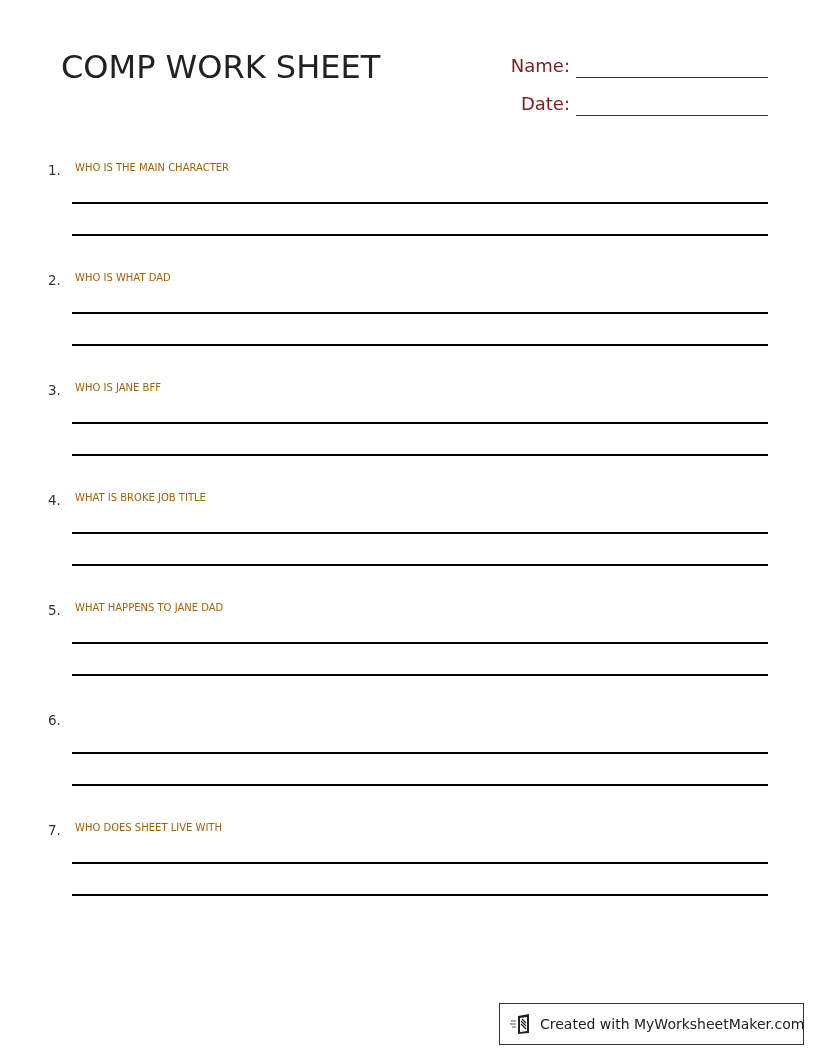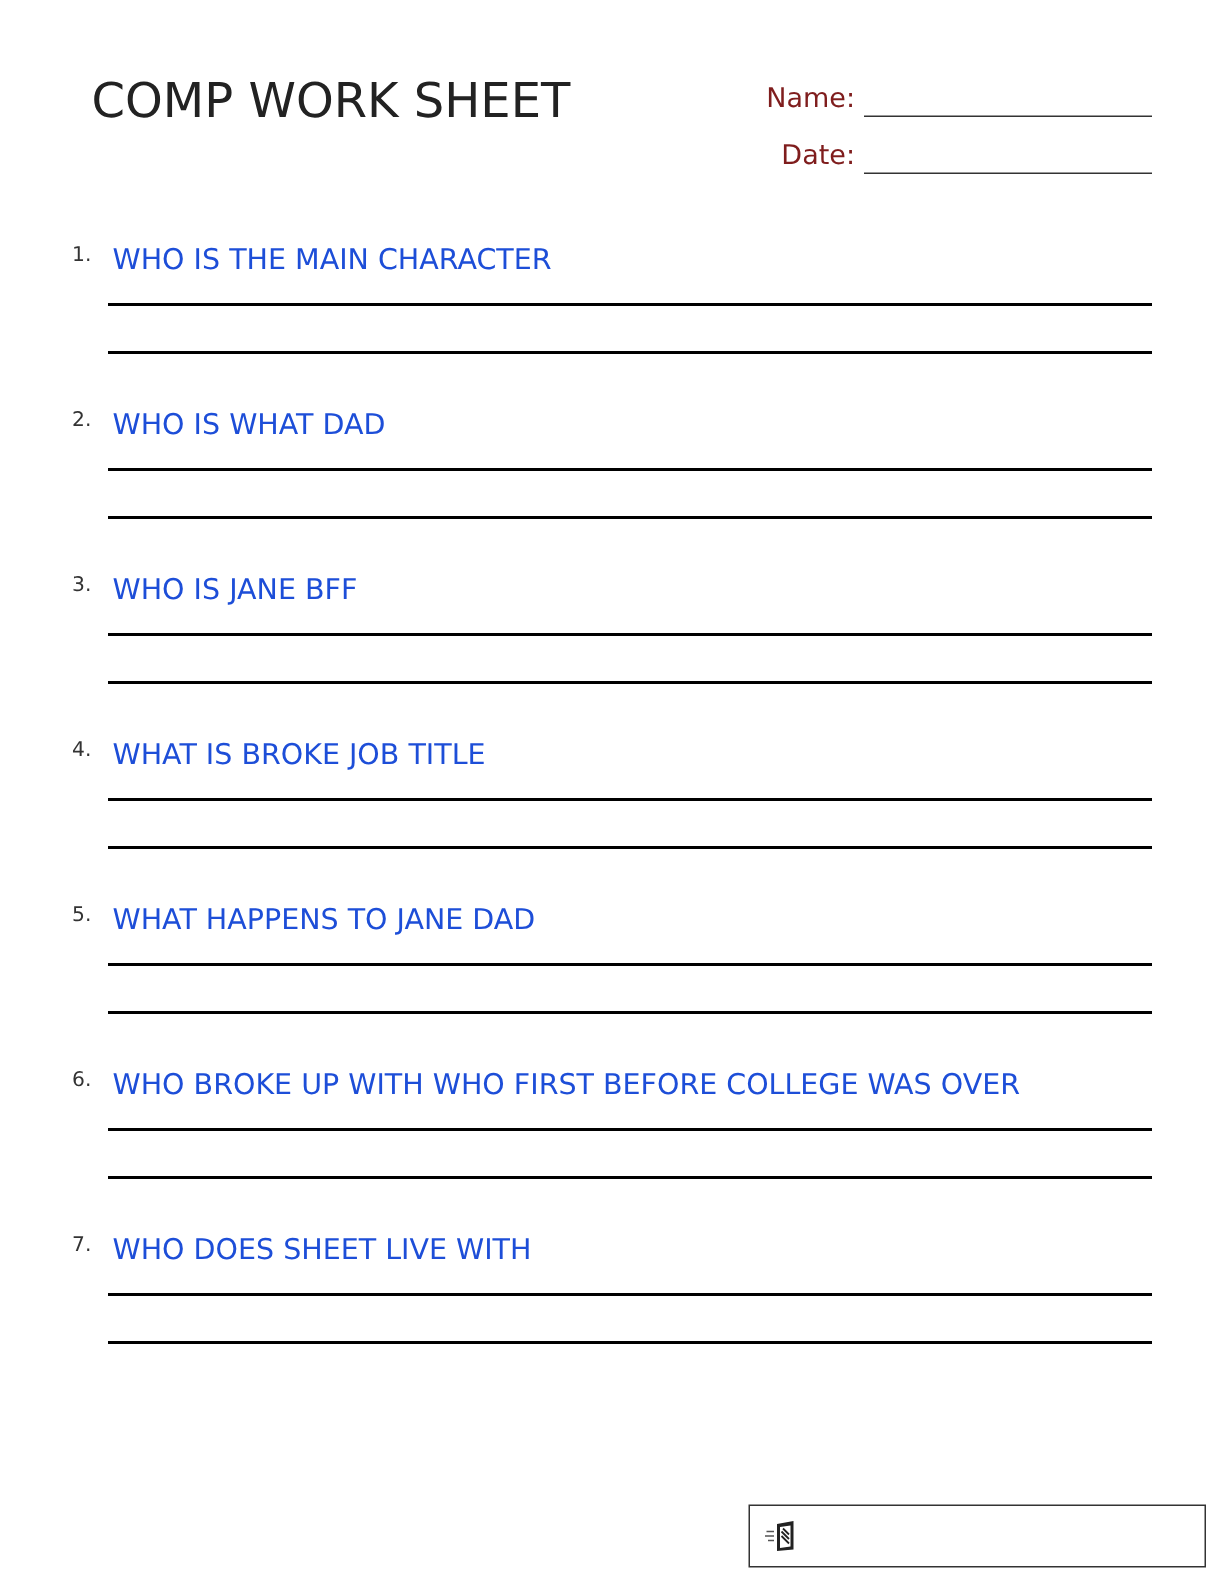--- a/index.html
+++ b/index.html
@@ -6,21 +6,21 @@
     body { width: 816px; height: 1056px; position: relative; overflow: hidden;
            font-family: "DejaVu Sans", "Liberation Sans", sans-serif; color: #2b2b2b; }
     .title { position: absolute; left: 48px; top: 48px; font-size: 32px; font-weight: 400;
              letter-spacing: 0px; color: #222; white-space: nowrap; margin-left: 13px; }
     .field { position: absolute; left: 480px; width: 288px; height: 30px; }
     .field .lbl { position: absolute; right: 198px; bottom: 2px; font-size: 18px; color: #7f1d1d;
                   white-space: nowrap; }
     .field .line { position: absolute; left: 96px; right: 0; bottom: 0; border-bottom: 1.5px solid #333; }
     .q { position: absolute; left: 0; width: 816px; height: 110px; }
     .q .num { position: absolute; left: 48px; top: 0; font-size: 13.5px; color: #333; }
-    .q .text { position: absolute; left: 75px; top: 0; font-size: 19px; color: #1d4ed8; white-space: nowrap; }
+    .q .text { position: absolute; left: 75px; top: 0; font-size: 10px; color: #a16207; white-space: nowrap; }
     .q .ans { position: absolute; left: 72px; width: 696px; height: 0; border-top: 2px solid #000; }
     .q .ans1 { top: 40px; }
     .q .ans2 { top: 72px; }
     .footer { position: absolute; left: 499px; top: 1003px; width: 305px; height: 42px;
               border: 1.5px solid #333; box-sizing: border-box; display: flex; align-items: center; }
     .footer .logo { width: 24px; height: 22px; margin-left: 10px; margin-right: 6px; position: relative; }
     .footer .txt { font-size: 14px; color: #222; white-space: nowrap; }
   </style>
 </head>
 <body>
@@ -61,21 +61,20 @@
   <div class="ans ans2"></div>
 </div>
 <div class="q" style="top:602px;">
   <span class="num">5.</span>
   <span class="text">WHAT HAPPENS TO JANE DAD</span>
   <div class="ans ans1"></div>
   <div class="ans ans2"></div>
 </div>
 <div class="q" style="top:712px;">
   <span class="num">6.</span>
-  <span class="text">WHO BROKE UP WITH WHO FIRST BEFORE COLLEGE WAS OVER</span>
   <div class="ans ans1"></div>
   <div class="ans ans2"></div>
 </div>
 <div class="q" style="top:822px;">
   <span class="num">7.</span>
   <span class="text">WHO DOES SHEET LIVE WITH</span>
   <div class="ans ans1"></div>
   <div class="ans ans2"></div>
 </div>
 
@@ -85,13 +84,14 @@
       <line x1="1" y1="8" x2="6" y2="8" stroke="#555" stroke-width="1"></line>
       <line x1="0" y1="11" x2="6" y2="11" stroke="#555" stroke-width="1"></line>
       <line x1="2" y1="14" x2="6" y2="14" stroke="#555" stroke-width="1"></line>
       <polygon points="8,3 19,1 19,20 8,21" fill="#222"></polygon>
       <polygon points="10,5 17,4 17,18 10,19" fill="#fff"></polygon>
       <line x1="11" y1="8" x2="16" y2="13" stroke="#222" stroke-width="1.2"></line>
       <line x1="11" y1="11" x2="16" y2="16" stroke="#222" stroke-width="1.2"></line>
       <line x1="12" y1="6" x2="16" y2="10" stroke="#222" stroke-width="1.2"></line>
     </svg>
   </span>
+  <span class="txt">Created with MyWorksheetMaker.com</span>
 </div>
 
 </body></html>

